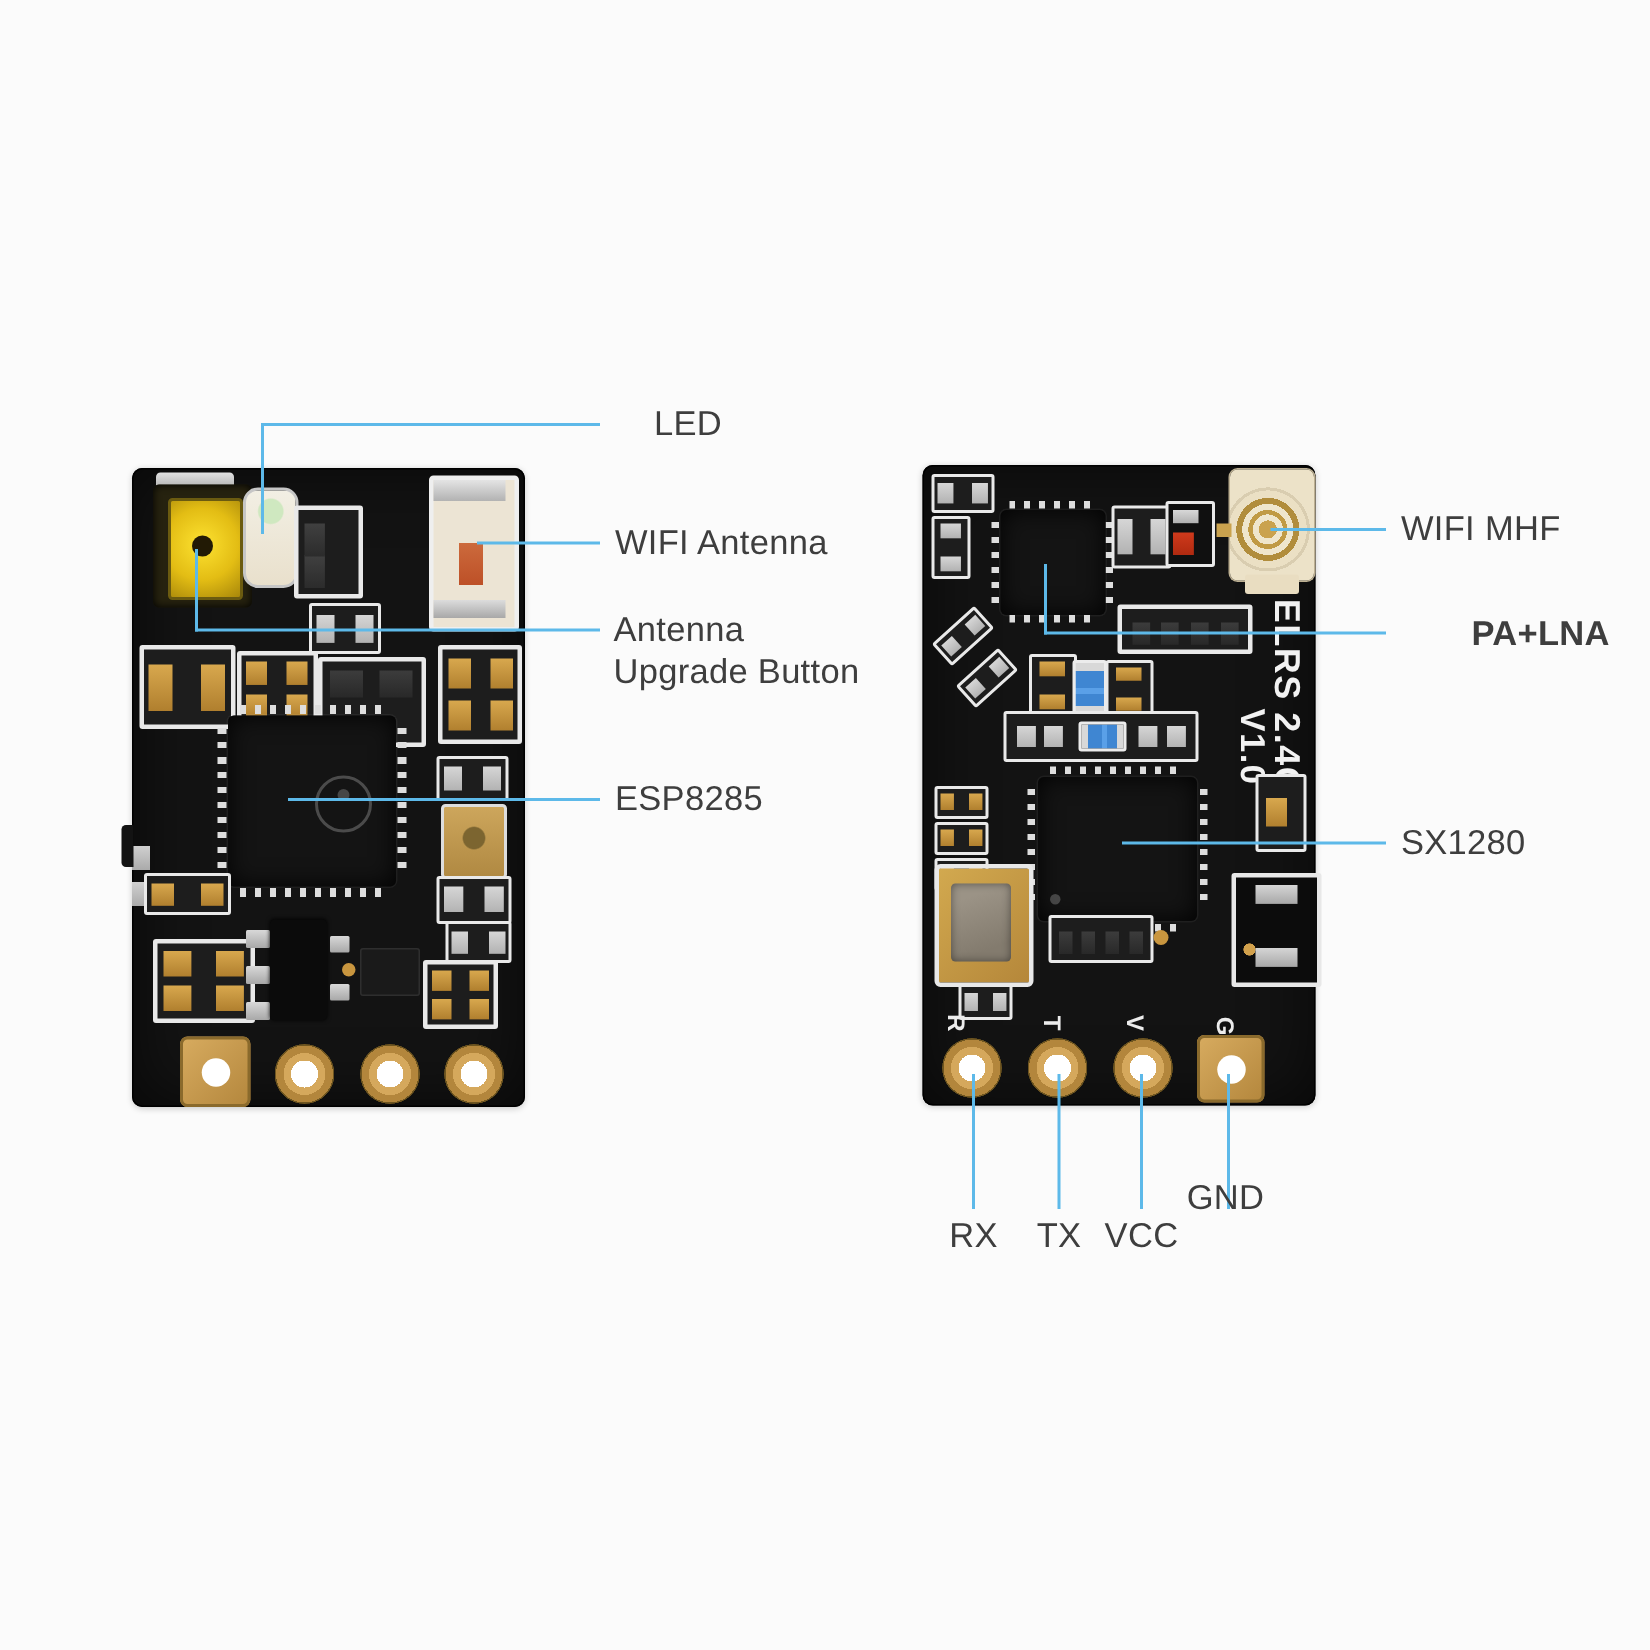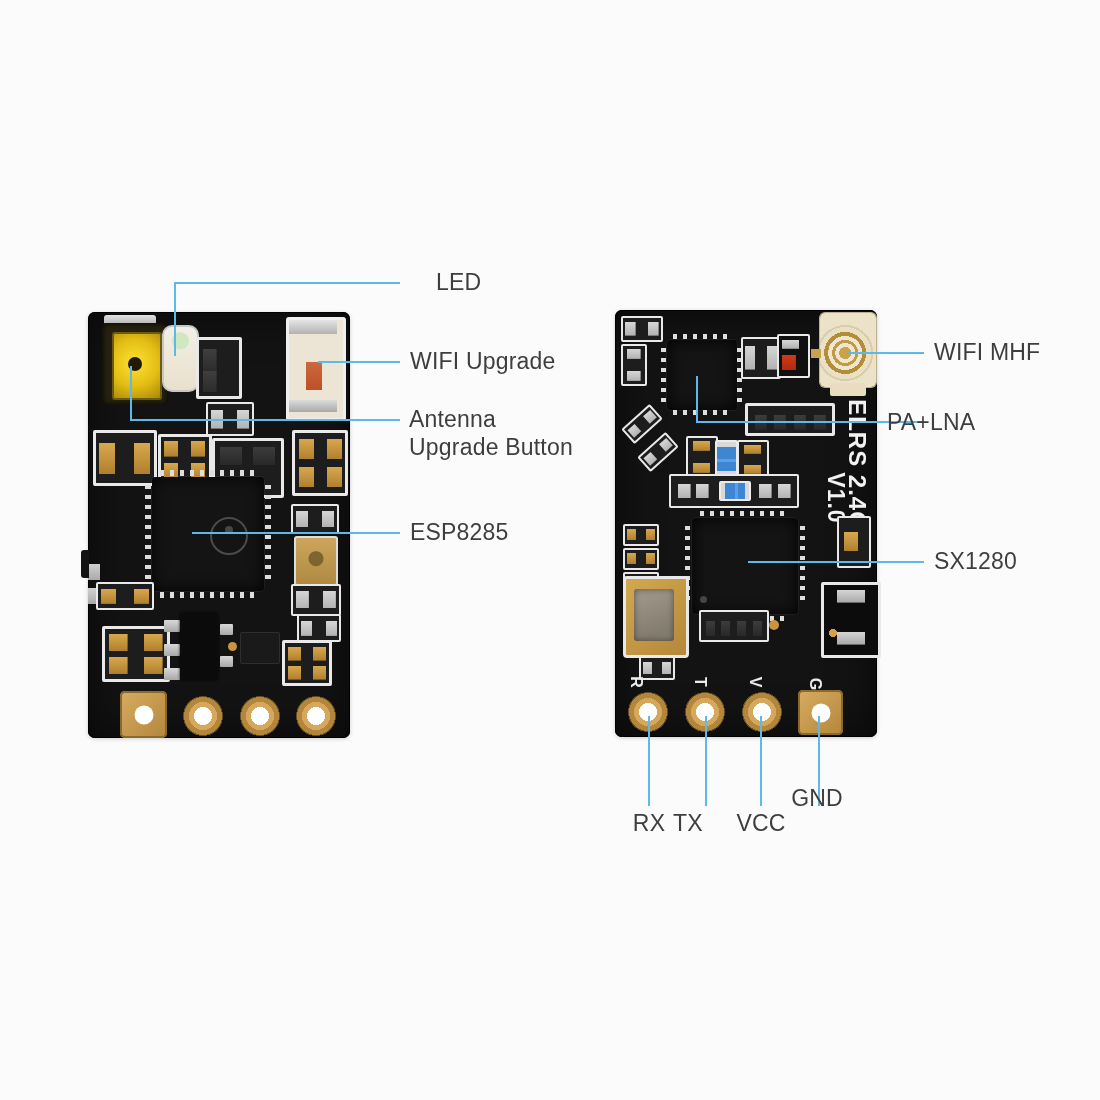--- a/index.html
+++ b/index.html
@@ -213,24 +213,24 @@
   <div class="line" style="left:847px;top:352px;width:77px;height:2px;"></div>
   <div class="line" style="left:696px;top:376px;width:2px;height:47px;"></div>
   <div class="line" style="left:696px;top:421px;width:228px;height:2px;"></div>
   <div class="line" style="left:748px;top:561px;width:176px;height:2px;"></div>
   <div class="line" style="left:648px;top:716px;width:2px;height:90px;"></div>
   <div class="line" style="left:705px;top:716px;width:2px;height:90px;"></div>
   <div class="line" style="left:760px;top:716px;width:2px;height:90px;"></div>
   <div class="line" style="left:818px;top:716px;width:2px;height:90px;"></div>
 
   <div class="lbl" style="left:410px;top:269px;margin-left:26px;">LED</div>
-  <div class="lbl" style="left:410px;top:348px;">WIFI Upgrade</div>
+  <div class="lbl" style="left:410px;top:348px;">WIFI Antenna</div>
   <div class="lbl" style="left:409px;top:406px;">Antenna</div>
   <div class="lbl" style="left:409px;top:434px;">Upgrade Button</div>
   <div class="lbl" style="left:410px;top:519px;">ESP8285</div>
   <div class="lbl" style="left:934px;top:339px;">WIFI MHF</div>
-  <div class="lbl" style="left:887px;top:409px;">PA+LNA</div>
+  <div class="lbl" style="left:981px;top:409px;font-weight:bold;">PA+LNA</div>
   <div class="lbl" style="left:934px;top:548px;">SX1280</div>
   <div class="lbl center" style="left:649px;top:810px;">RX</div>
-  <div class="lbl center" style="left:688px;top:810px;">TX</div>
+  <div class="lbl center" style="left:706px;top:810px;">TX</div>
   <div class="lbl center" style="left:761px;top:810px;">VCC</div>
   <div class="lbl center" style="left:817px;top:785px;">GND</div>
 </div>
 
 </body></html>

